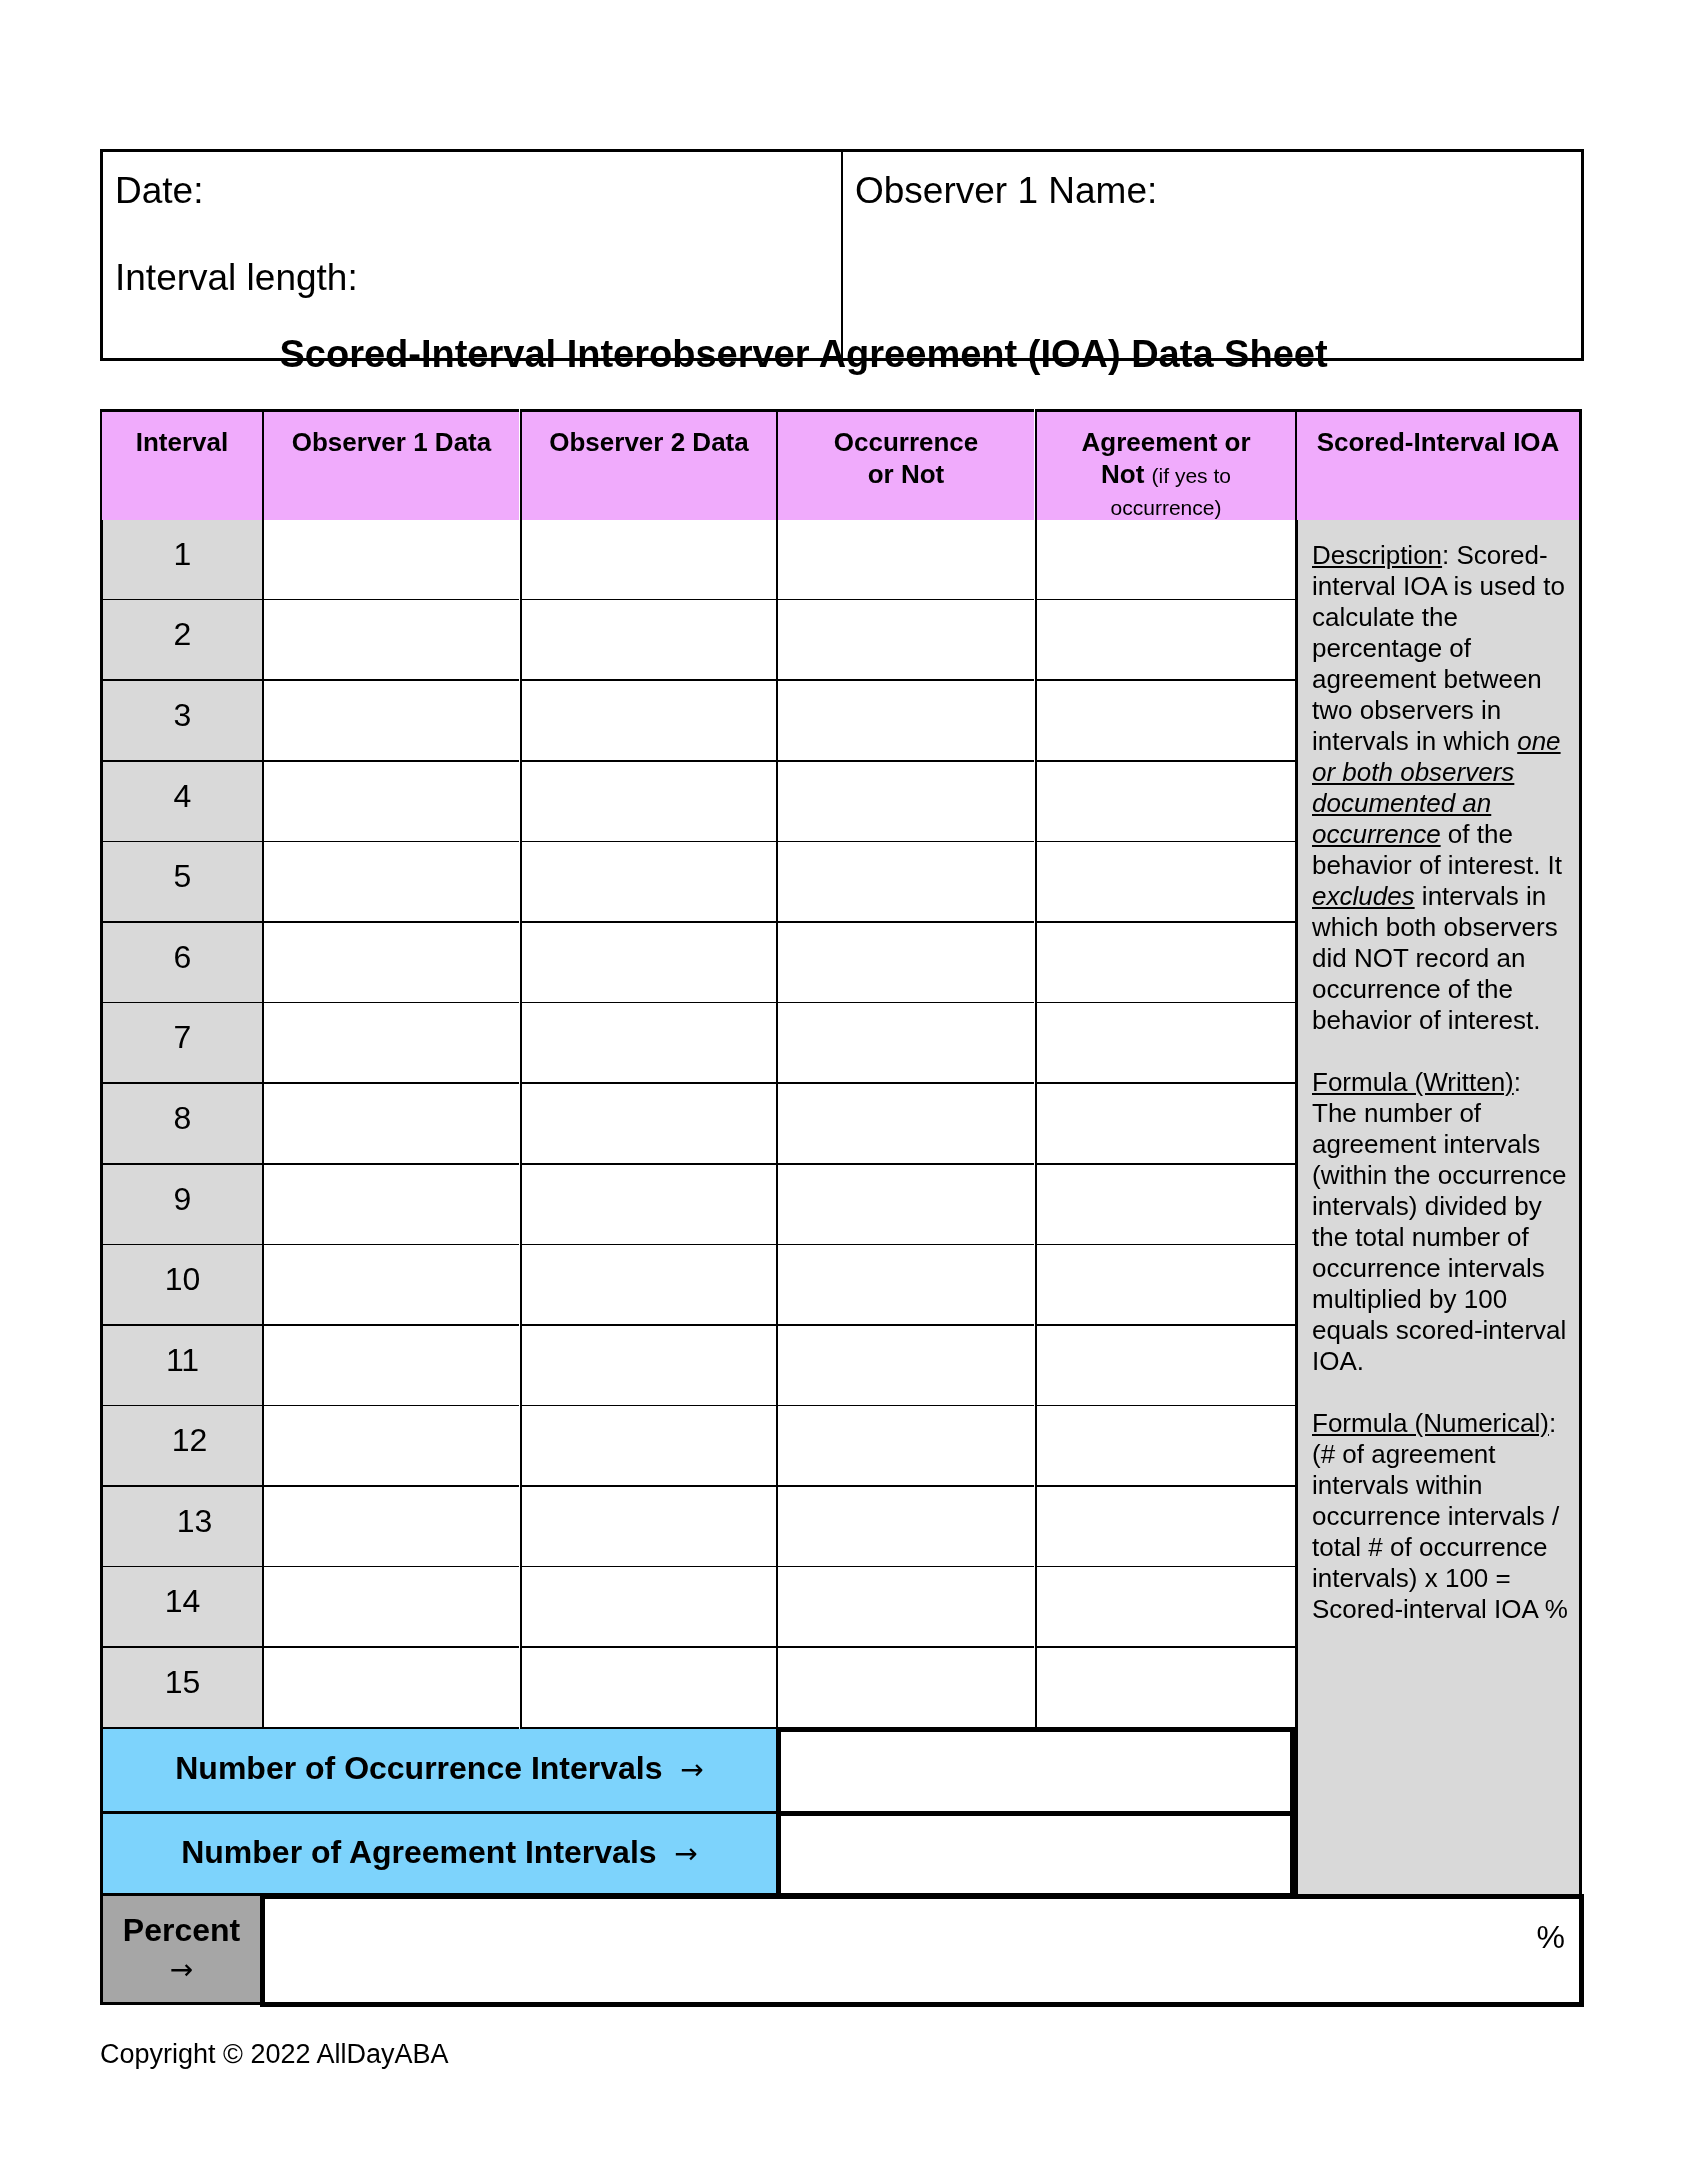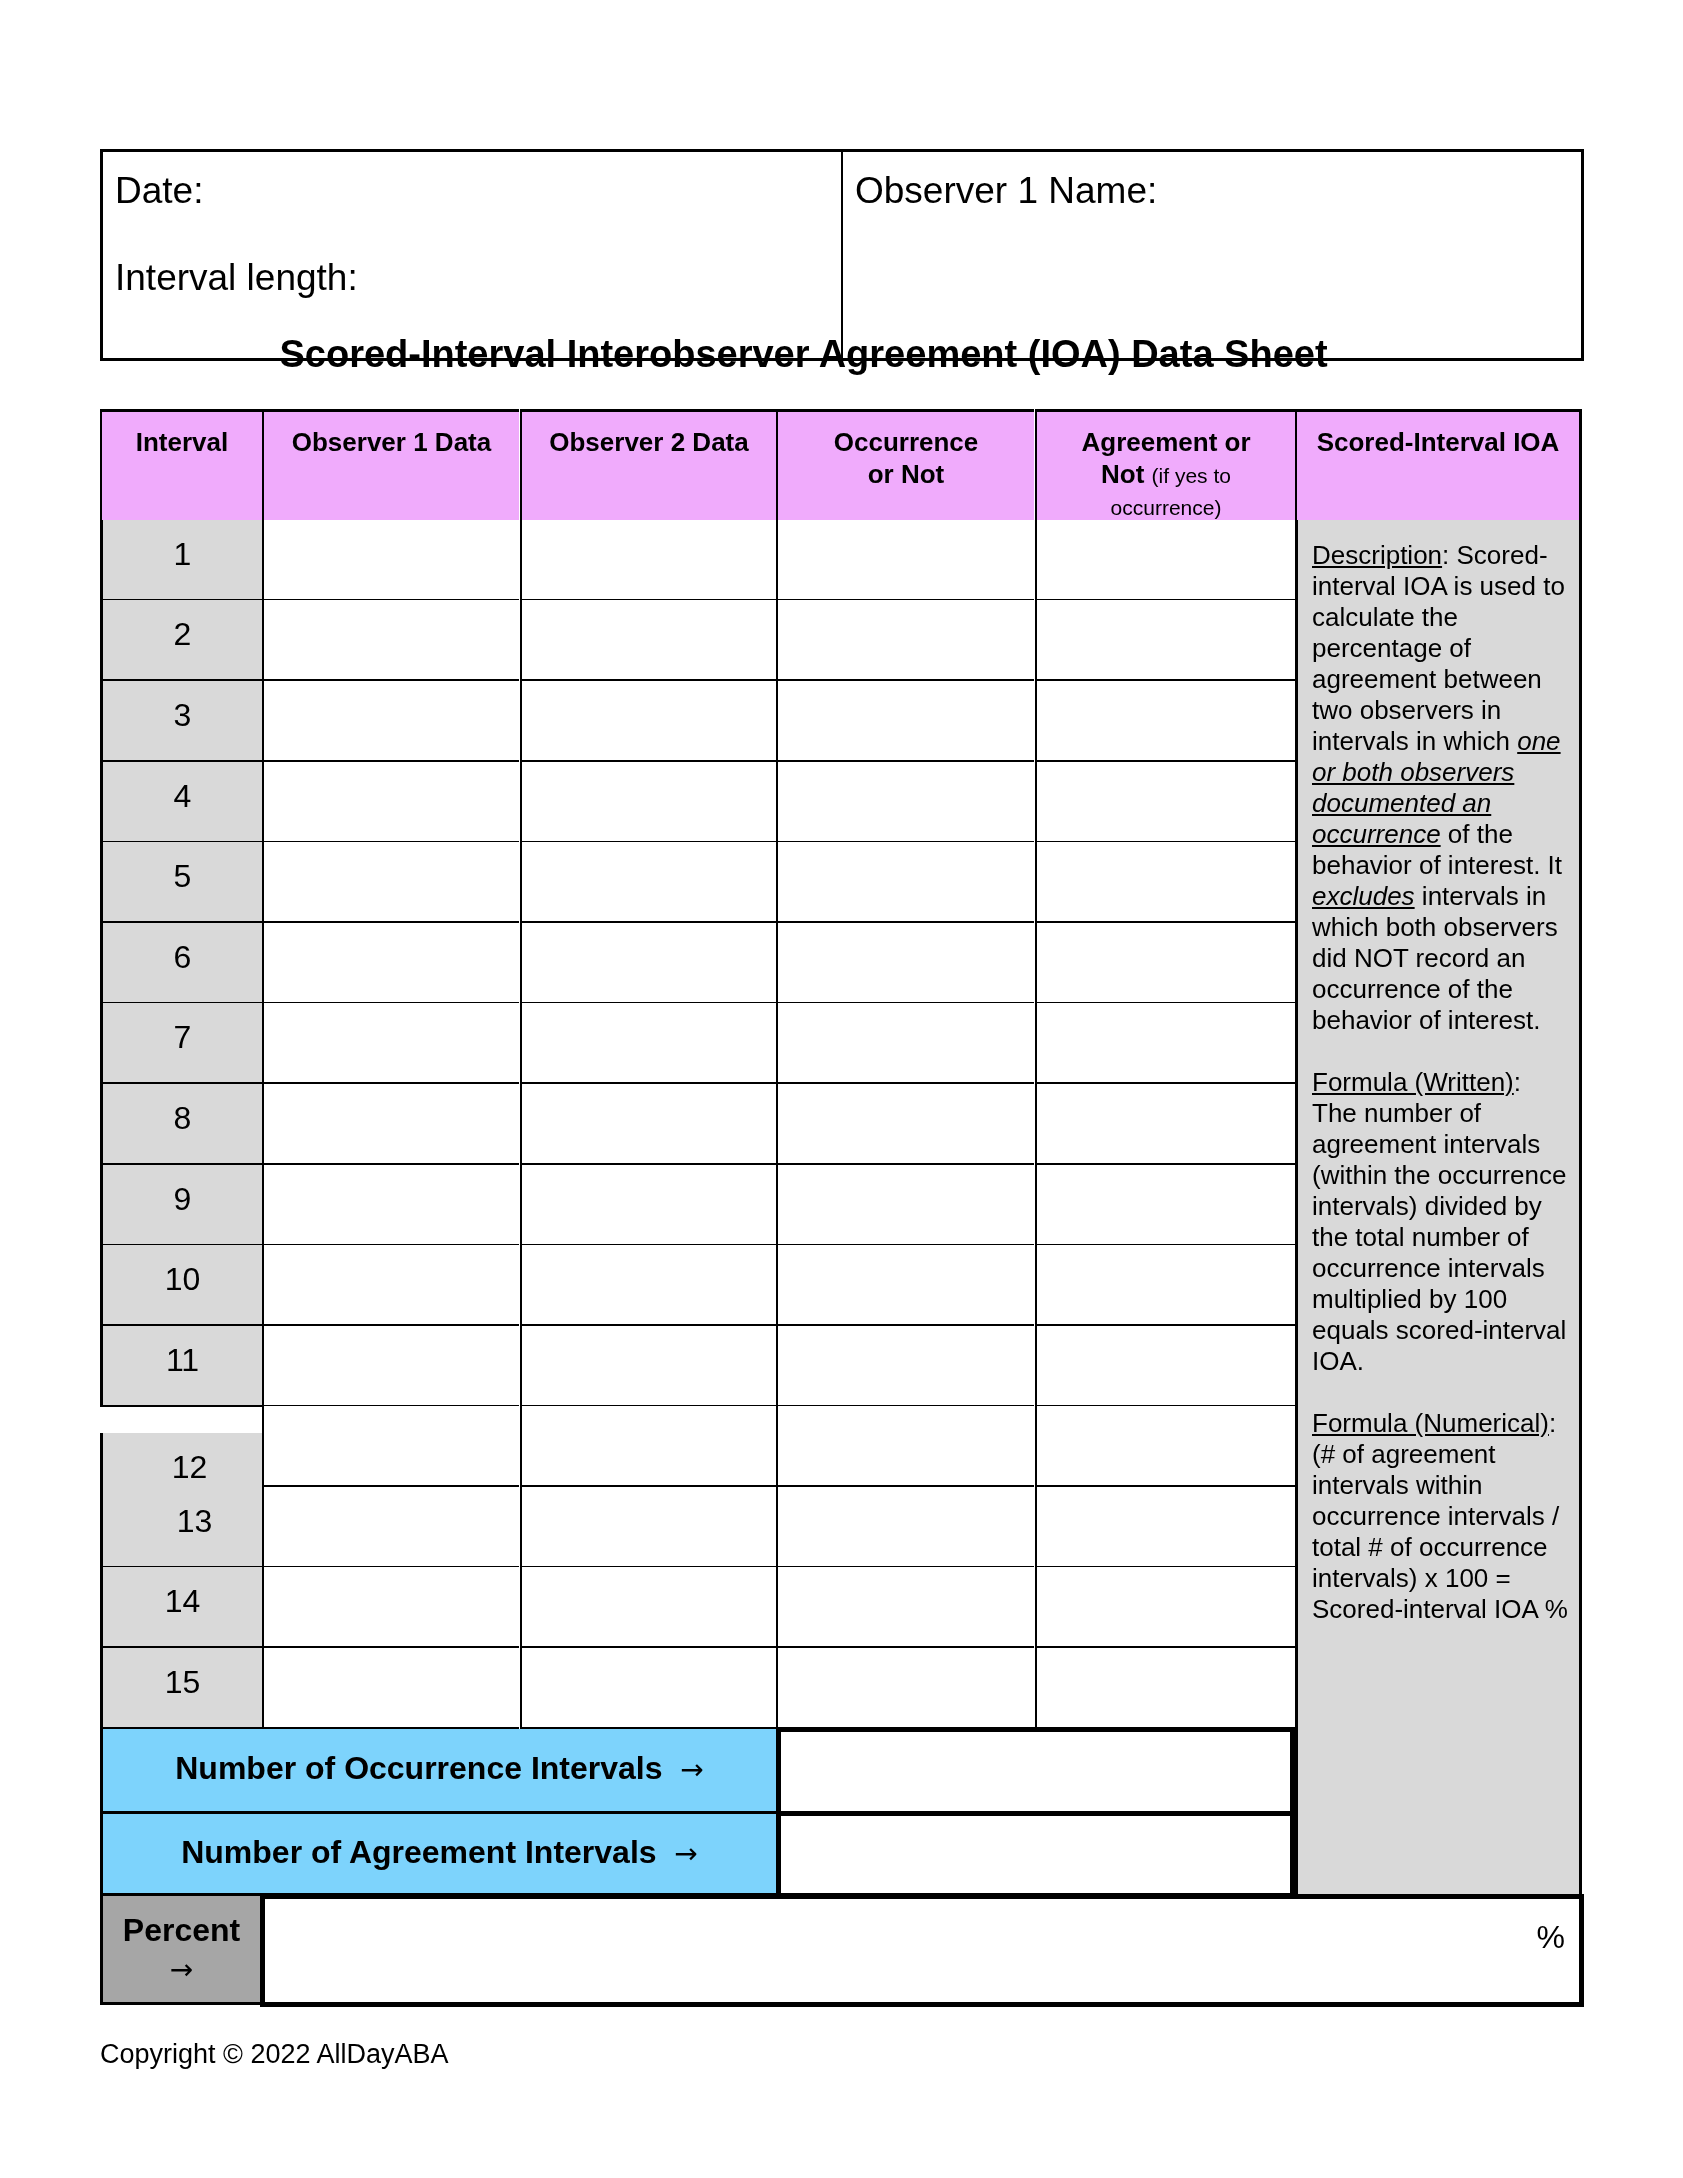--- a/index.html
+++ b/index.html
@@ -174,21 +174,21 @@
     <div class="row-cell num" style="left: 0px; width: 162px; top: 844px; height: 81px;">10</div>
     <div class="row-cell" style="left: 162px; width: 257px; top: 844px; height: 81px;"><input type="text" value="" style=""></div>
     <div class="row-cell" style="left: 420px; width: 256px; top: 844px; height: 81px;"><input type="text" value="" style=""></div>
     <div class="row-cell" style="left: 676px; width: 258px; top: 844px; height: 81px;"><input type="text" value="" style=""></div>
     <div class="row-cell" style="left: 935px; width: 260px; top: 844px; height: 81px;"><input type="text" value="" style=""></div>
     <div class="row-cell num" style="left: 0px; width: 162px; top: 925px; height: 81px;">11</div>
     <div class="row-cell" style="left: 162px; width: 257px; top: 925px; height: 81px;"><input type="text" value="" style=""></div>
     <div class="row-cell" style="left: 420px; width: 256px; top: 925px; height: 81px;"><input type="text" value="" style=""></div>
     <div class="row-cell" style="left: 676px; width: 258px; top: 925px; height: 81px;"><input type="text" value="" style=""></div>
     <div class="row-cell" style="left: 935px; width: 260px; top: 925px; height: 81px;"><input type="text" value="" style=""></div>
-    <div class="row-cell num" style="left: 0px; width: 176px; top: 1032px; height: 81px;">12</div>
+    <div class="row-cell num" style="left: 0px; width: 176px; top: 1005px; height: 81px;">12</div>
     <div class="row-cell" style="left: 162px; width: 257px; top: 1005px; height: 81px;"><input type="text" value="" style=""></div>
     <div class="row-cell" style="left: 420px; width: 256px; top: 1005px; height: 81px;"><input type="text" value="" style=""></div>
     <div class="row-cell" style="left: 676px; width: 258px; top: 1005px; height: 81px;"><input type="text" value="" style=""></div>
     <div class="row-cell" style="left: 935px; width: 260px; top: 1005px; height: 81px;"><input type="text" value="" style=""></div>
     <div class="row-cell num" style="left: 0px; width: 186px; top: 1086px; height: 81px;">13</div>
     <div class="row-cell" style="left: 162px; width: 257px; top: 1086px; height: 81px;"><input type="text" value="" style=""></div>
     <div class="row-cell" style="left: 420px; width: 256px; top: 1086px; height: 81px;"><input type="text" value="" style=""></div>
     <div class="row-cell" style="left: 676px; width: 258px; top: 1086px; height: 81px;"><input type="text" value="" style=""></div>
     <div class="row-cell" style="left: 935px; width: 260px; top: 1086px; height: 81px;"><input type="text" value="" style=""></div>
     <div class="row-cell num" style="left: 0px; width: 162px; top: 1166px; height: 81px;">14</div>

